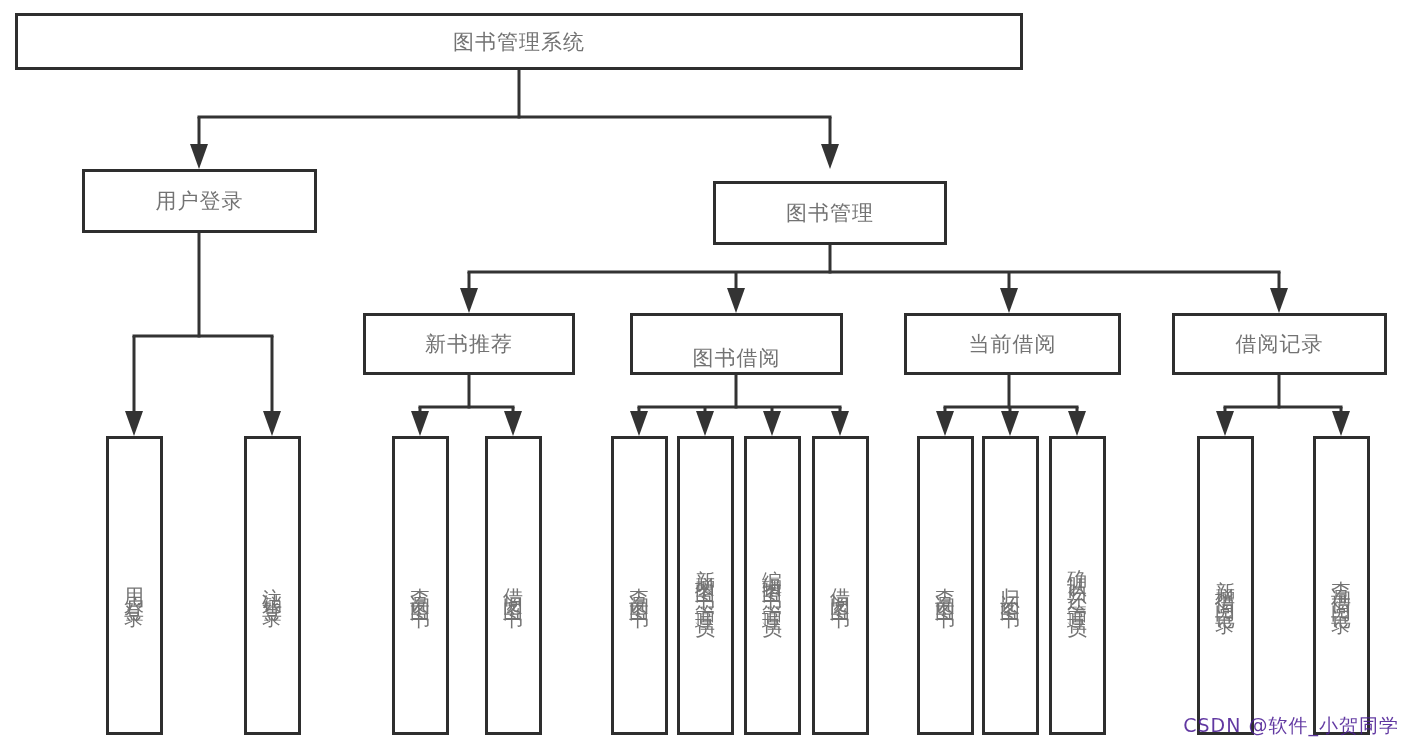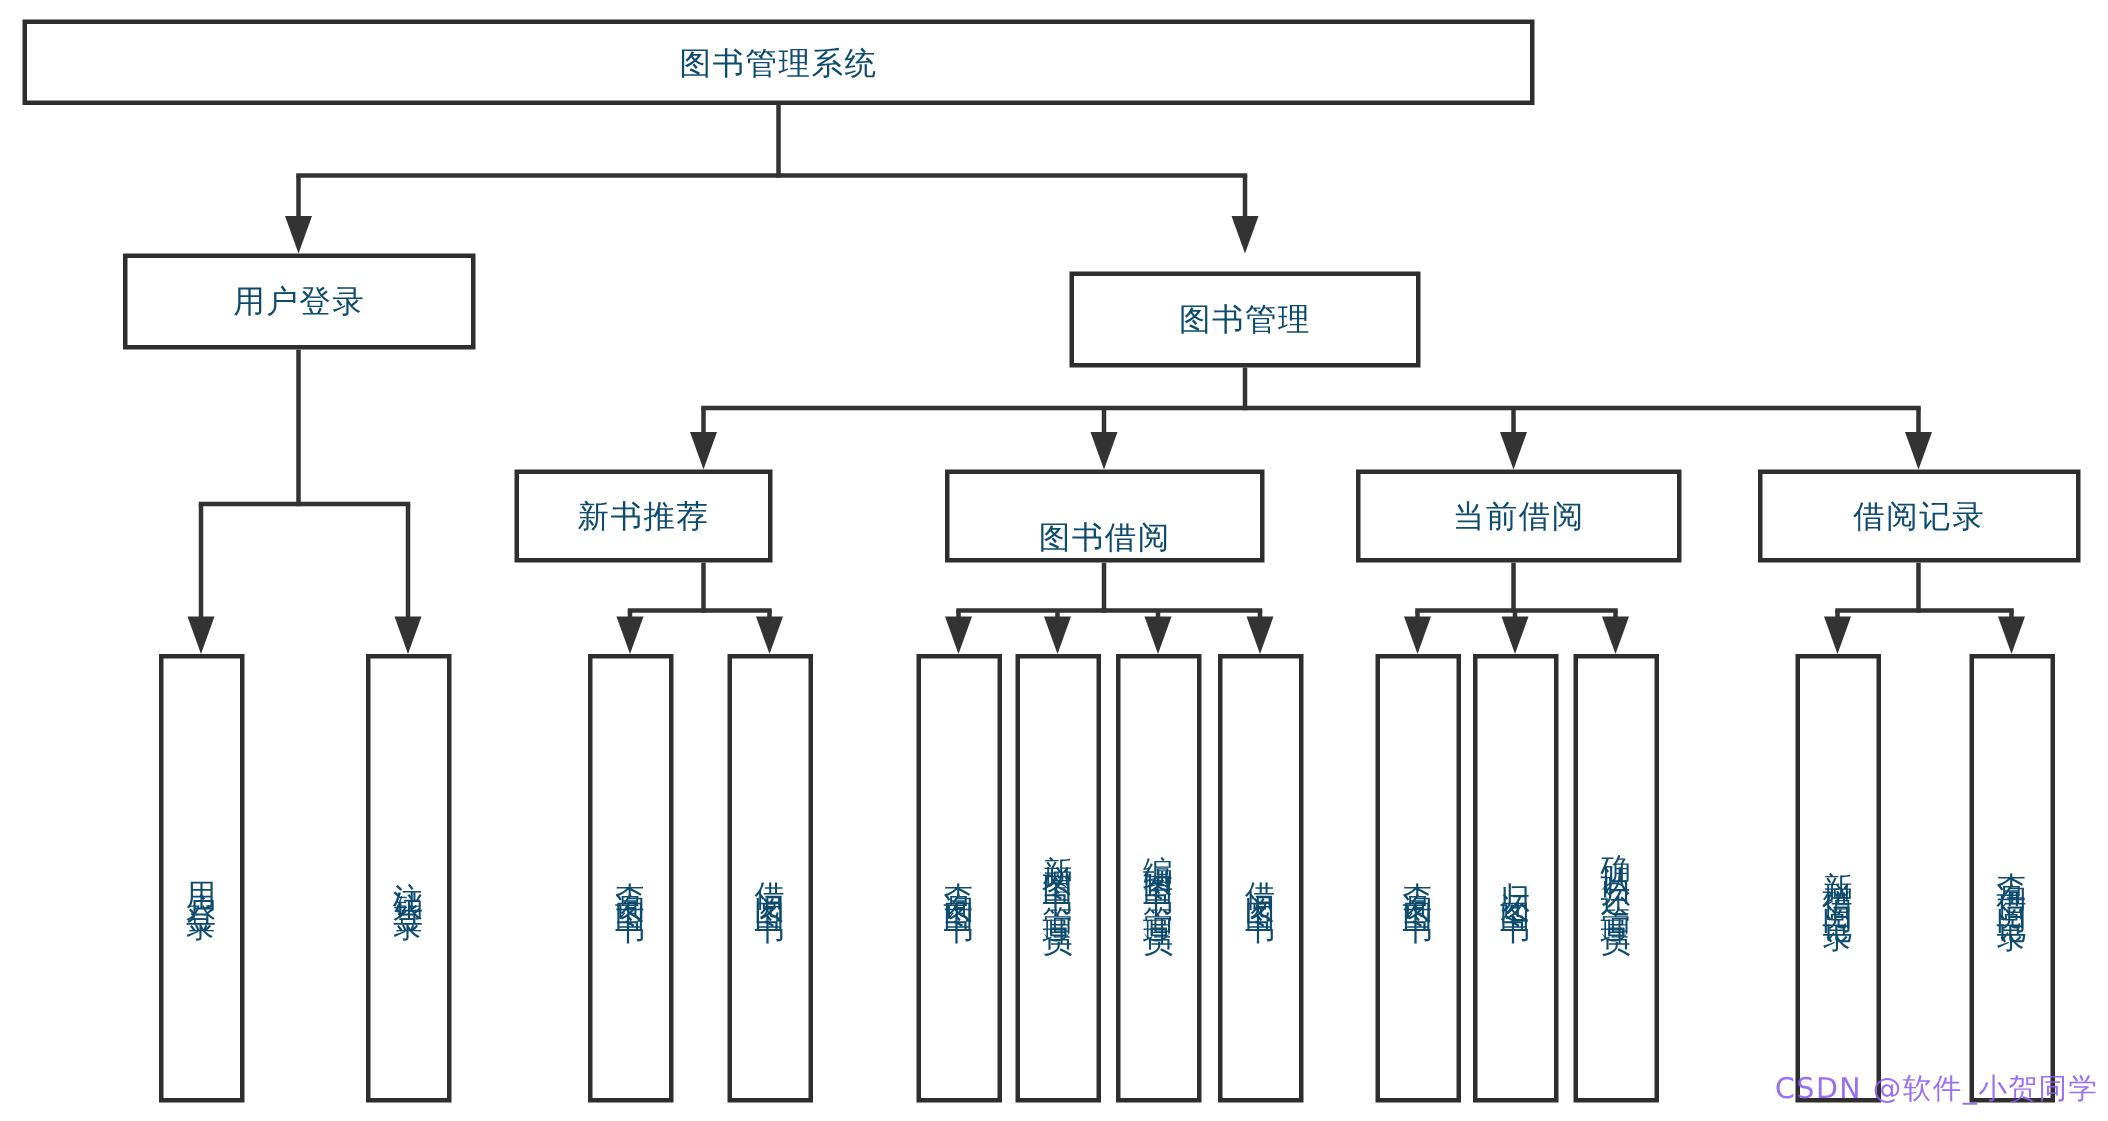--- a/index.html
+++ b/index.html
@@ -28,21 +28,21 @@
   }
   .connectors polygon {
     fill: #333333;
     stroke: none;
   }
   .box {
     position: absolute;
     box-sizing: border-box;
     border: 3px solid #2e2e2e;
     background: #ffffff;
-    color: #0c4a6e;
+    color: #737373;
     display: flex;
     align-items: center;
     justify-content: center;
     text-align: center;
   }
   .box .hlabel {
     font-size: 21px;
     letter-spacing: 1px;
     white-space: nowrap;
   }
@@ -52,21 +52,21 @@
     font-size: 20px;
     line-height: 1;
     letter-spacing: 7px;
     white-space: nowrap;
   }
   .root-box   { left: 15px;  top: 13px;  width: 1008px; height: 57px; }
   .l2-box     { height: 64px; top: 169px; }
   .l2-user    { left: 82px;  width: 235px; }
   .l2-mgmt    { left: 713px; width: 234px; margin-top: 12px; }
   .l3-box     { height: 62px; top: 313px; }
-  .l3-newbook { left: 343px;  width: 172px; font-family: Liberation Serif, serif; }
+  .l3-newbook { left: 363px;  width: 212px; font-family: Liberation Serif, serif; }
   .l3-borrow  { left: 630px;  width: 213px; align-items: flex-end; }
   .l3-current { left: 904px;  width: 217px; }
   .l3-record  { left: 1172px; width: 215px; }
   .leaf       { top: 436px; width: 57px; height: 299px; }
   .leaf-login   { left: 106px; }
   .leaf-logout  { left: 244px; }
   .leaf-nb1     { left: 392px; }
   .leaf-nb2     { left: 485px; }
   .leaf-bb1     { left: 611px; }
   .leaf-bb2     { left: 677px; }
@@ -76,21 +76,21 @@
   .leaf-cb2     { left: 982px; }
   .leaf-cb3     { left: 1049px; }
   .leaf-br1     { left: 1197px; }
   .leaf-br2     { left: 1313px; }
   .watermark {
     position: absolute;
     right: 6px;
     top: 713px;
     font-size: 19px;
     letter-spacing: 1px;
-    color: #8b5cf6;
+    color: #4c1d95;
     opacity: 0.88;
     z-index: 5;
     white-space: nowrap;
   }
 </style>
 </head>
 <body>
 
 <div class="canvas">
 

